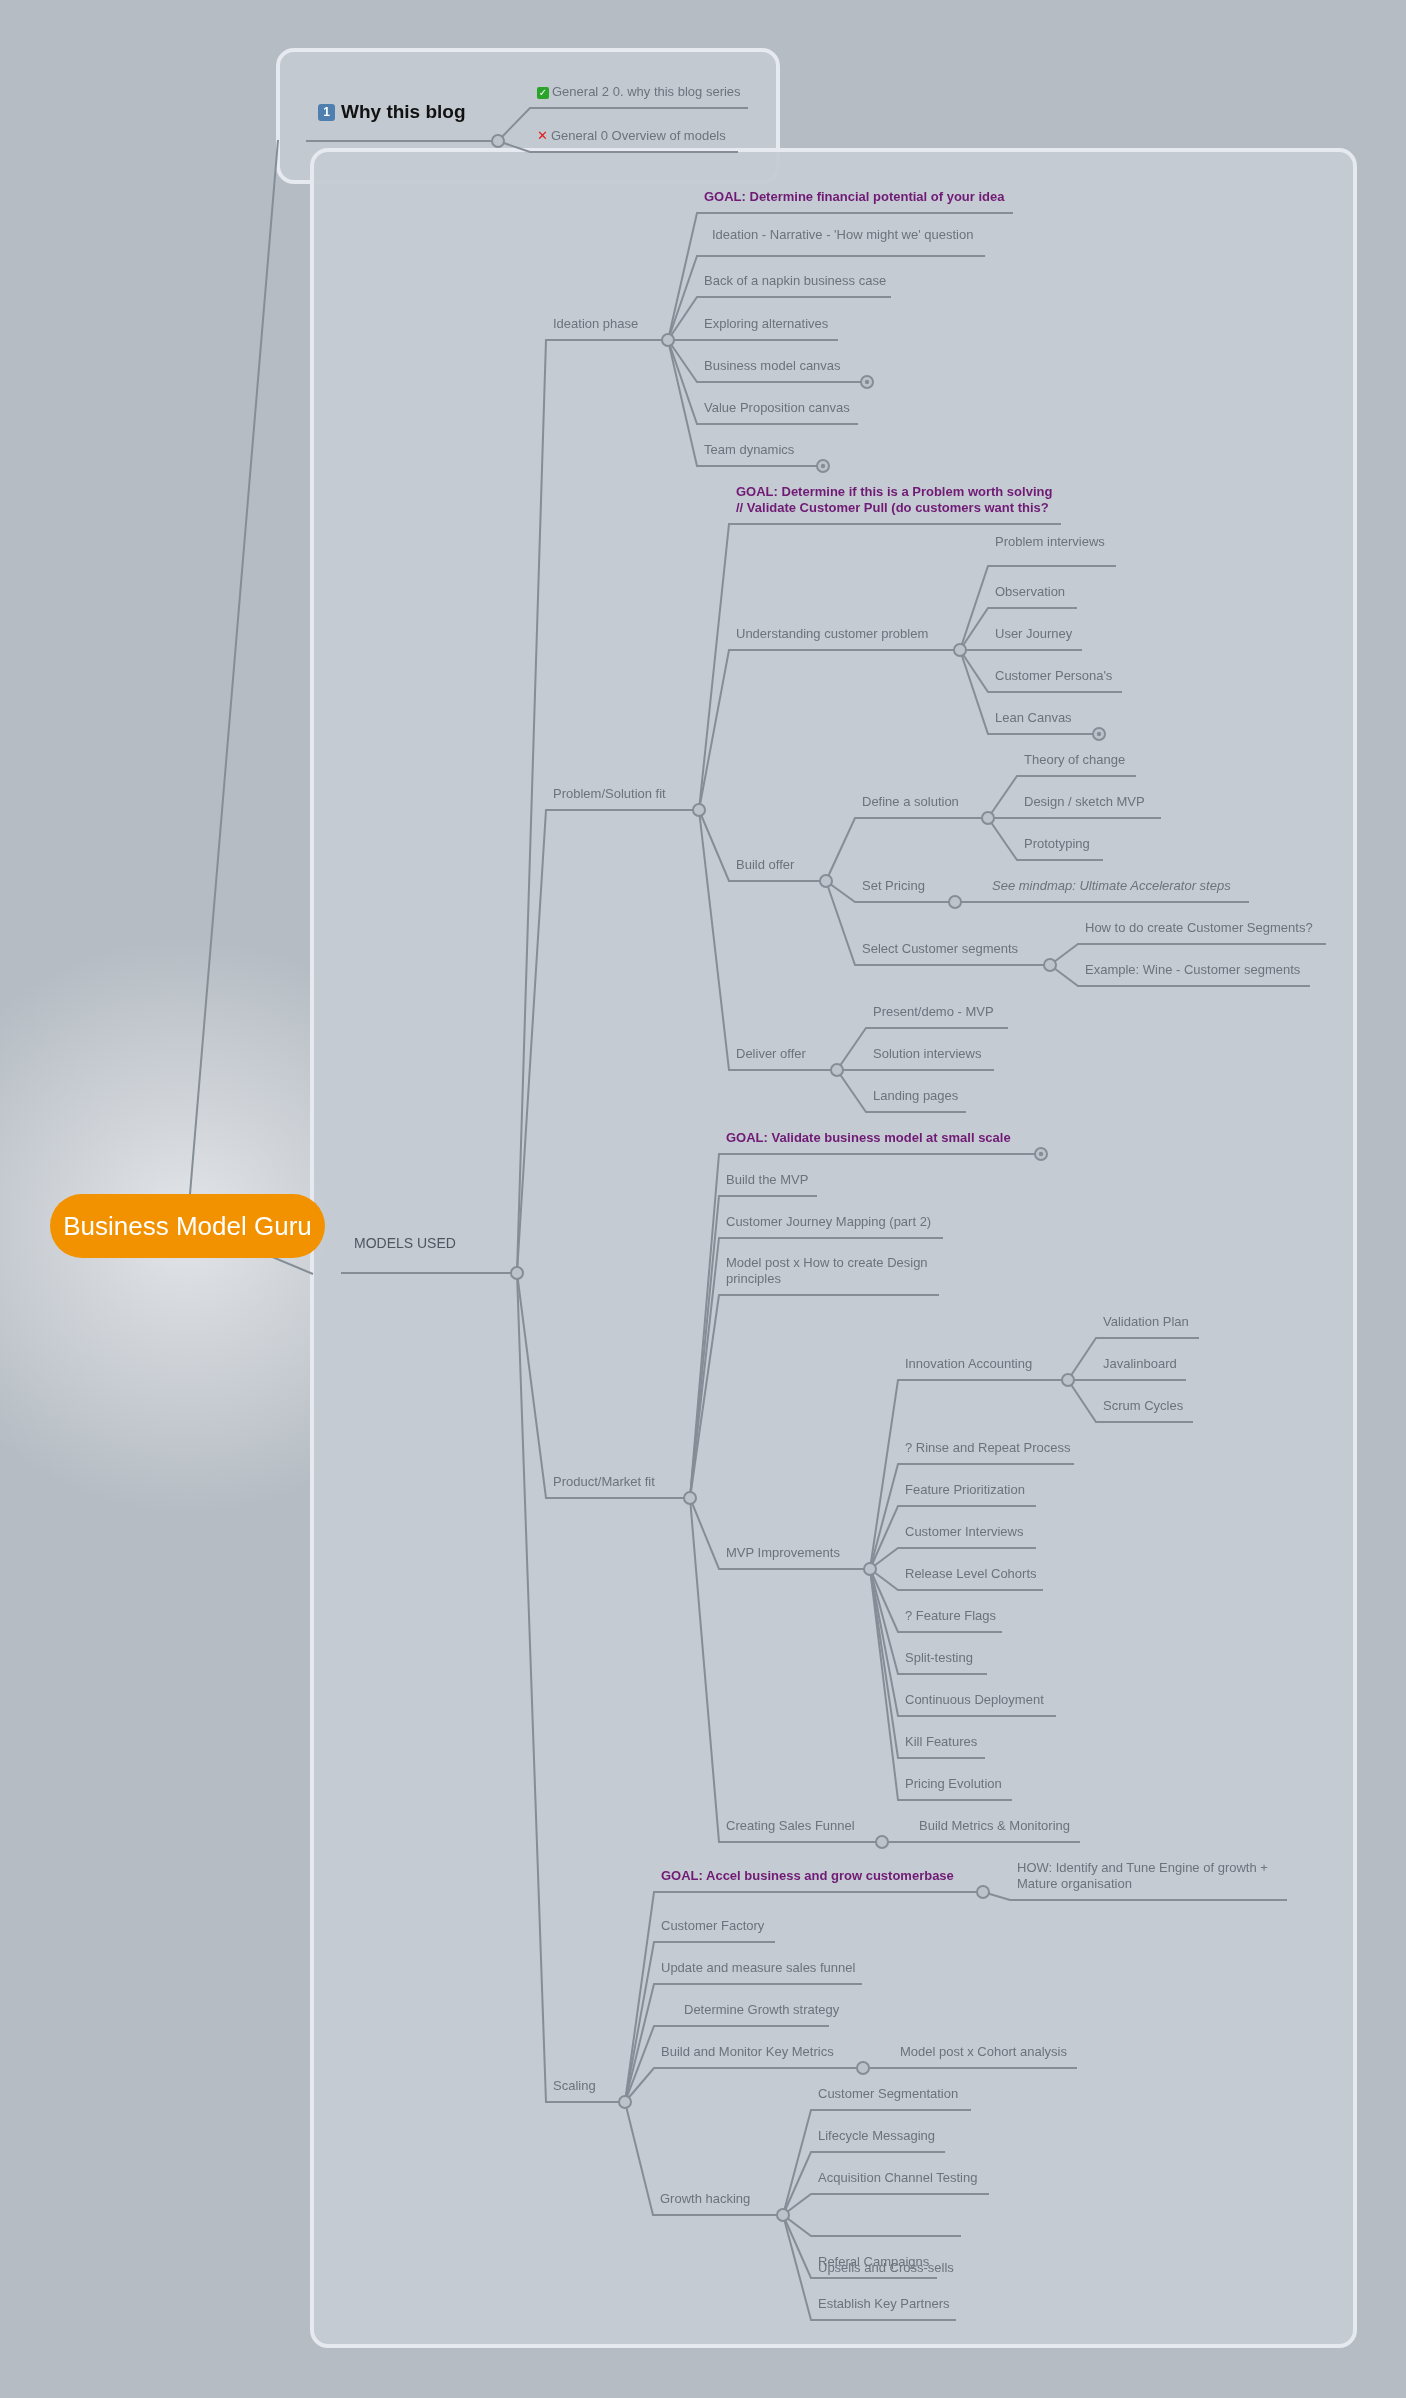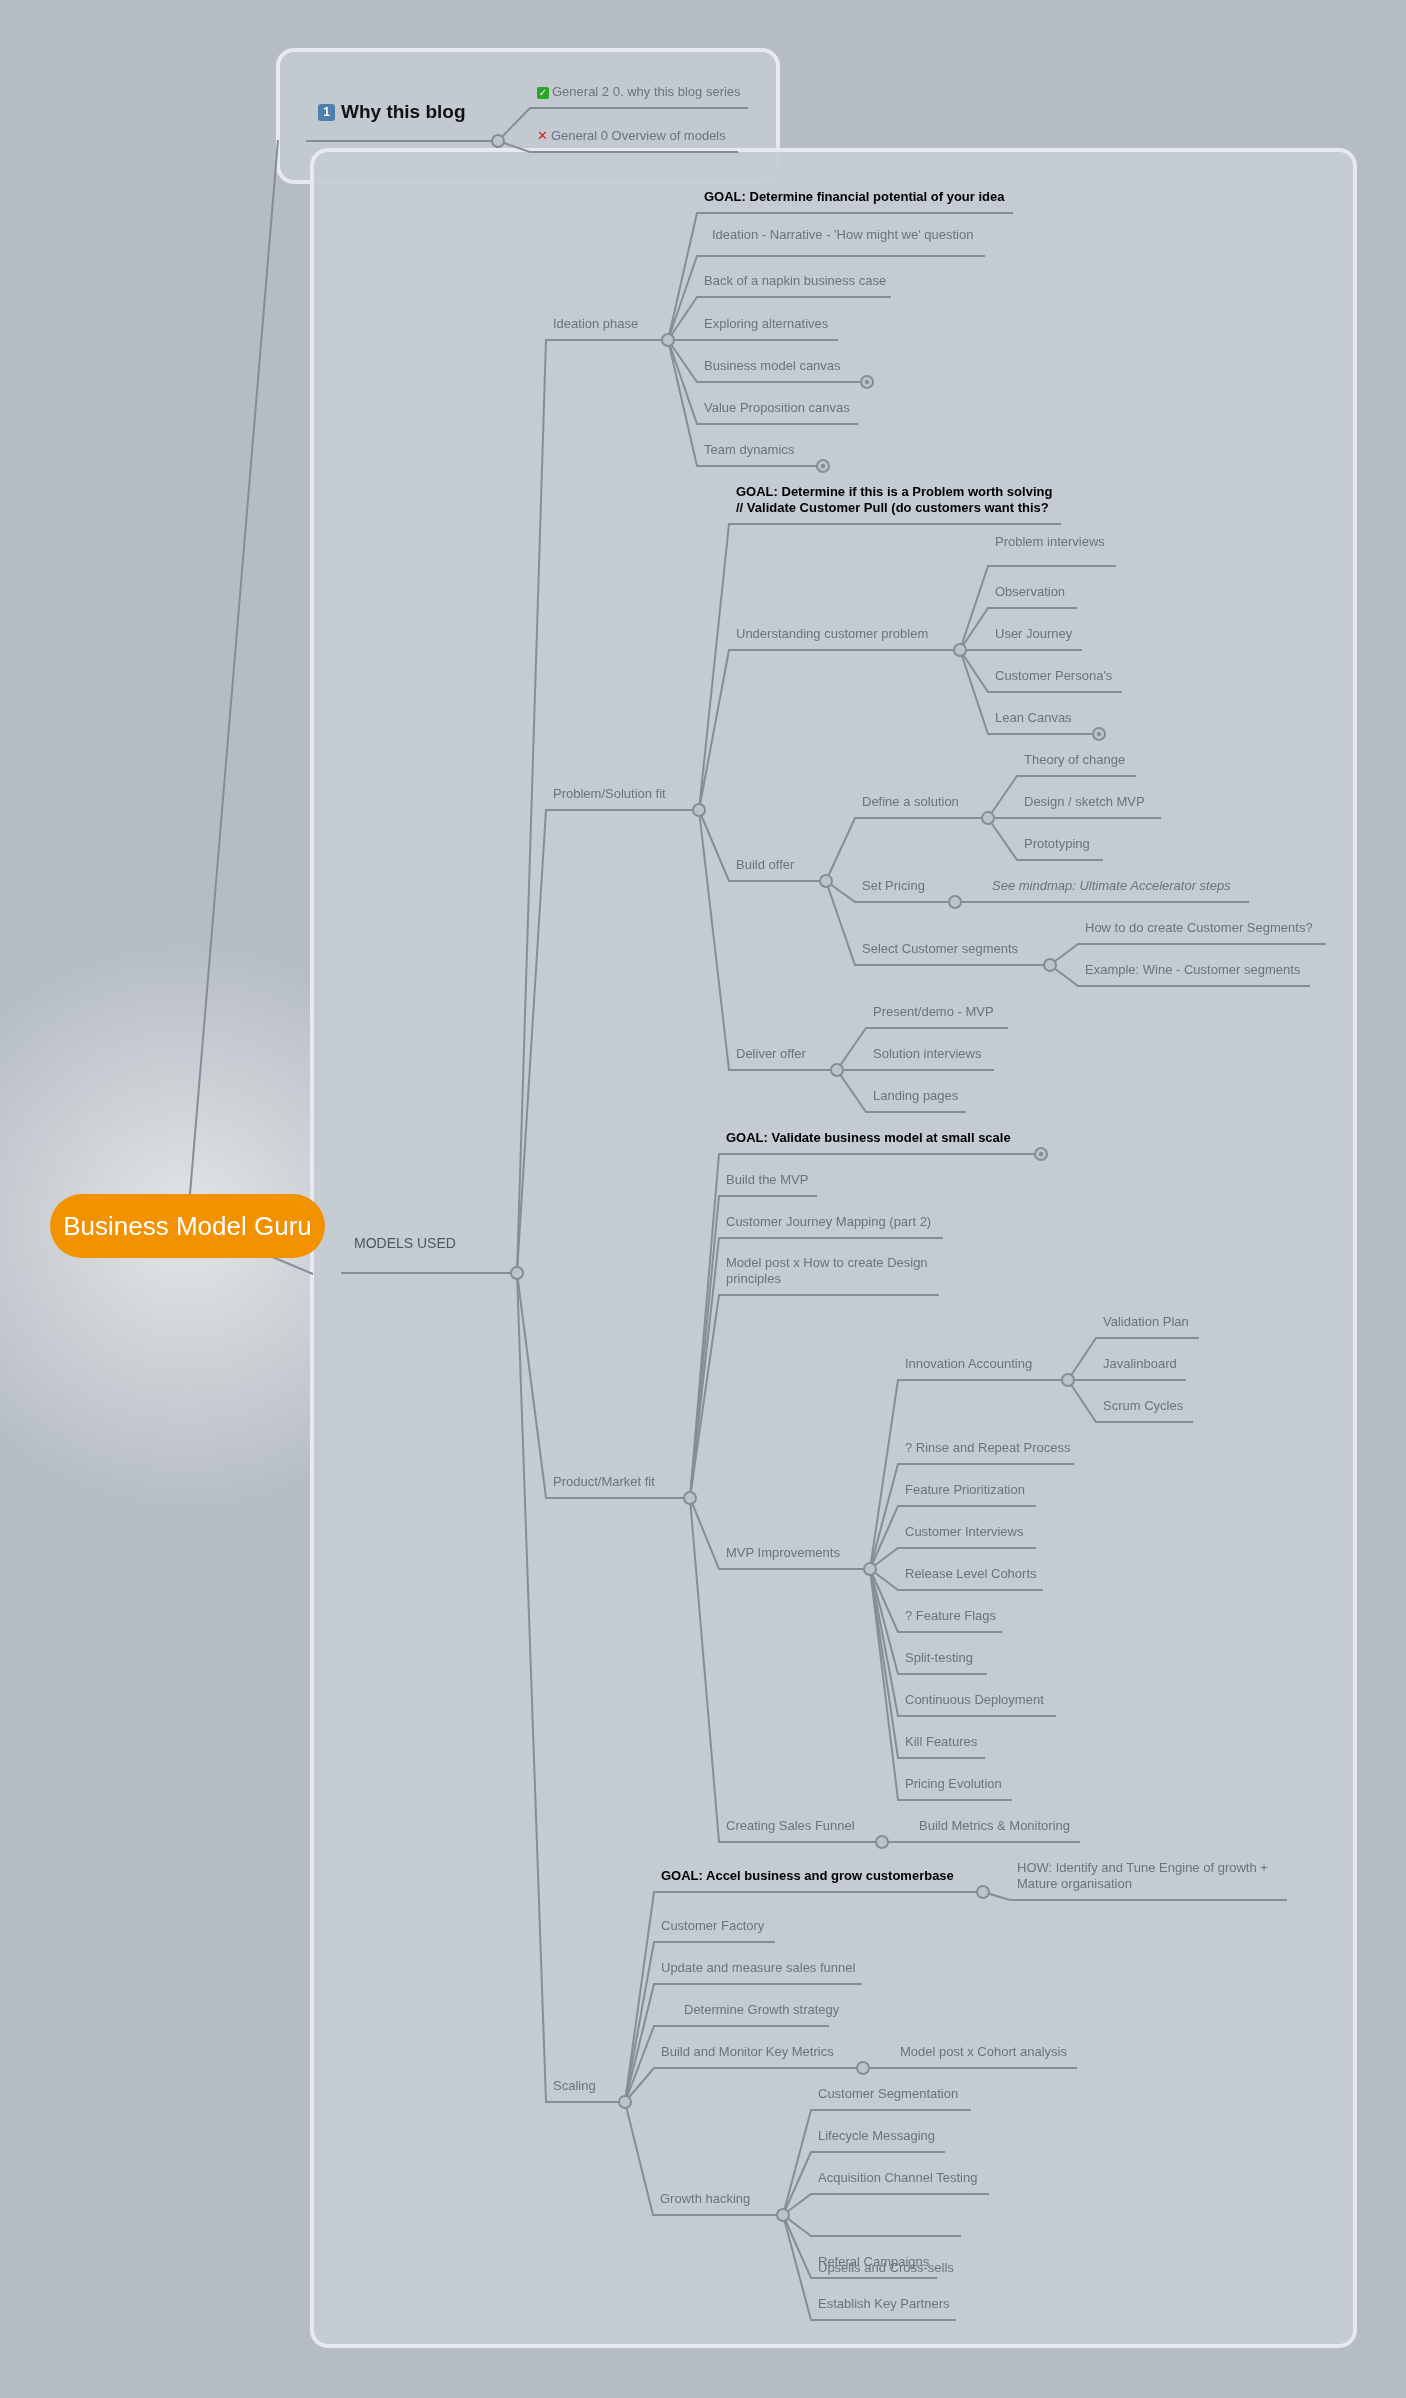--- a/index.html
+++ b/index.html
@@ -5,21 +5,21 @@
   html,body{margin:0;padding:0;}
   body{width:1406px;height:2398px;position:relative;overflow:hidden;
     background:#b5bcc3;font-family:"Liberation Sans","DejaVu Sans",sans-serif;}
   .glow{position:absolute;left:-113px;top:926px;width:600px;height:600px;border-radius:50%;
     background:radial-gradient(circle at center,#e2e5e9 0%,#d2d6db 25%,rgba(181,188,195,0) 68%);}
   .frame{position:absolute;border:4px solid #e6e9ef;border-radius:18px;background:#c3c9d0;box-sizing:border-box;}
   .frame-blog{left:276px;top:48px;width:504px;height:136px;}
   .frame-models{left:310px;top:148px;width:1047px;height:2200px;background:rgba(197,203,210,0.96);}
   svg#map{position:absolute;left:0;top:0;}
   .lbl{position:absolute;font-size:13px;color:#6b737c;white-space:nowrap;line-height:16px;}
-  .lbl.bold{font-weight:bold;color:#000000;}
+  .lbl.bold{font-weight:bold;color:#701a75;}
   .root{position:absolute;left:50px;top:1194px;width:275px;height:64px;border-radius:32px;background:#f29200;
     color:#fff;font-size:26px;display:flex;align-items:center;justify-content:center;}
   .models{position:absolute;left:354px;top:1235px;font-size:14px;color:#4e565f;}
   .blog-title{position:absolute;left:318px;top:101px;font-size:19px;font-weight:bold;color:#111;display:flex;align-items:center;gap:6px;}
   .badge1{display:inline-flex;width:17px;height:17px;border-radius:3px;background:#4f7fae;color:#fff;font-size:12px;
     align-items:center;justify-content:center;font-weight:bold;}
   .check{display:inline-flex;width:12px;height:12px;background:#2aa52a;border-radius:2px;color:#fff;font-size:10px;
     align-items:center;justify-content:center;margin-right:3px;}
   .cross{color:#e01b1b;font-weight:bold;margin-right:3px;}
 </style>

